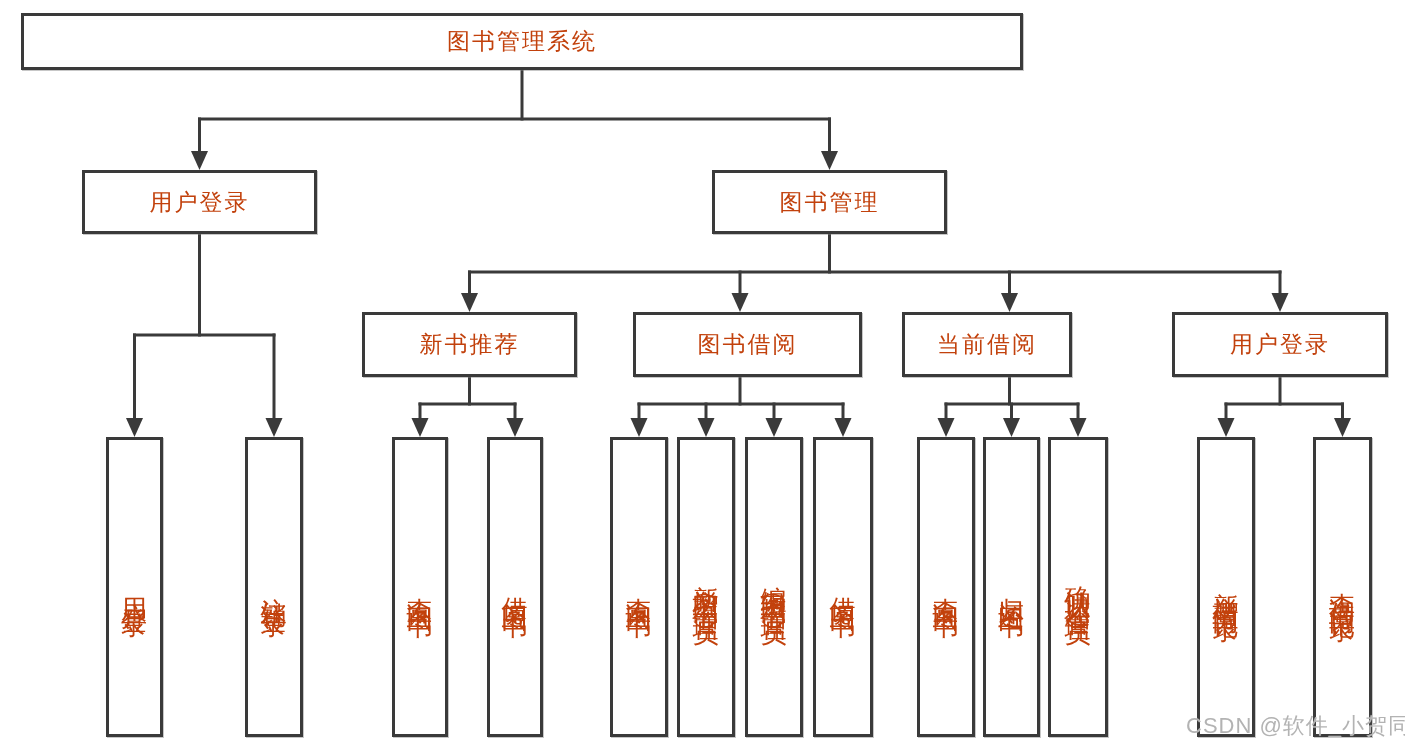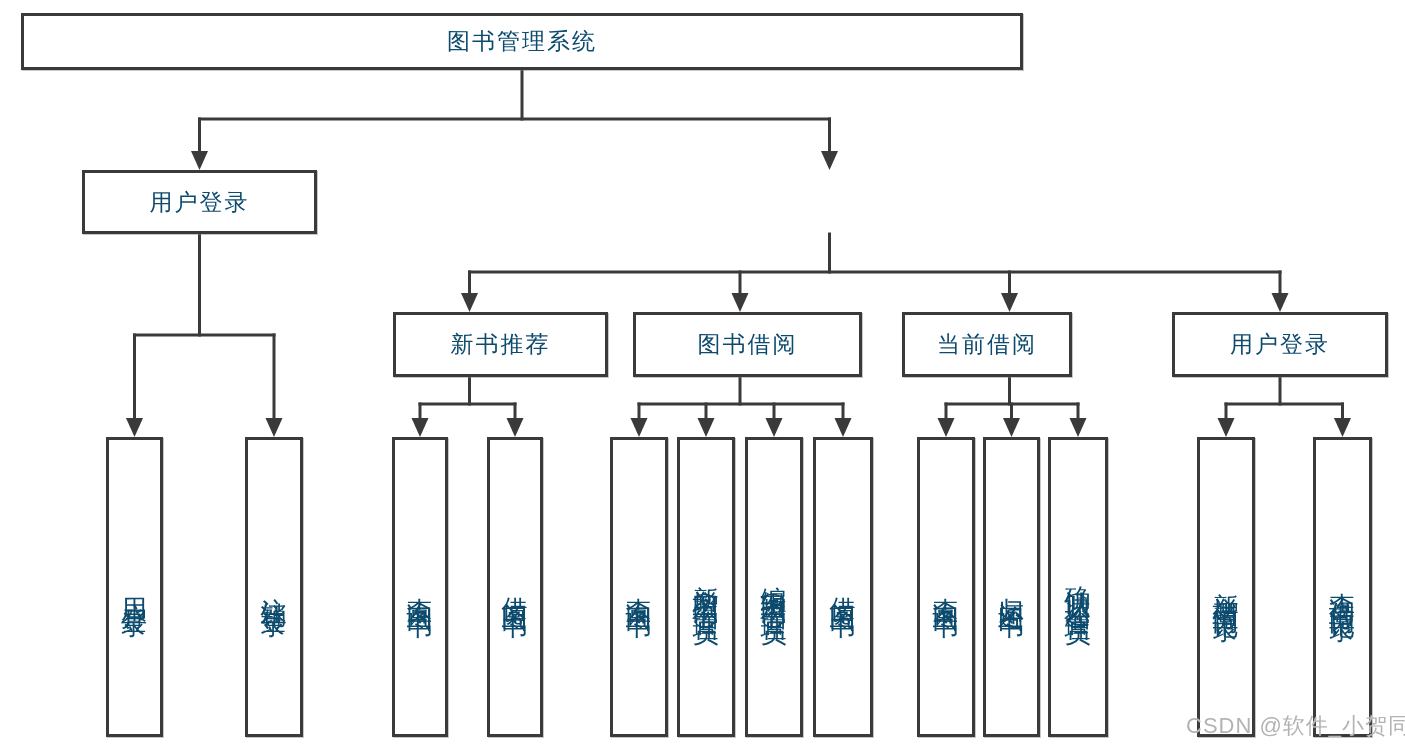--- a/index.html
+++ b/index.html
@@ -27,21 +27,21 @@
     position: absolute;
     box-sizing: border-box;
     border: 3px solid #3a3a3a;
     background: #ffffff;
     display: flex;
     align-items: center;
     justify-content: center;
     box-shadow: 1px 1px 0 rgba(130,130,130,0.45);
   }
   .node .label {
-    color: #0c4a6e;
+    color: #c2410c;
     white-space: nowrap;
   }
   .hbox .label {
     font-size: 23px;
     letter-spacing: 2px;
   }
   .vbox .label {
     writing-mode: vertical-rl;
     font-size: 26px;
     letter-spacing: 5px;
@@ -117,21 +117,24 @@
       <line x1="1342.5" y1="404" x2="1342.5" y2="421" stroke="#3a3a3a" stroke-width="3" stroke-linecap="square"></line>
       <polygon points="1334,418 1351,418 1342.5,437" fill="#3a3a3a"></polygon>
     </svg>
 
   <div class="node hbox" style="left: 21px; top: 13px; width: 1002px; height: 57px;">
       <span class="label">图书管理系统</span>
     </div>
     <div class="node hbox" style="left: 82px; top: 170px; width: 235px; height: 64px;">
       <span class="label">用户登录</span>
     </div>
-    <div class="node hbox" style="left: 362px; top: 312px; width: 215px; height: 65px; margin-left: 31px;">
+    <div class="node hbox" style="left: 712px; top: 170px; width: 235px; height: 64px;">
+      <span class="label">图书管理</span>
+    </div>
+    <div class="node hbox" style="left: 362px; top: 312px; width: 215px; height: 65px;">
       <span class="label">新书推荐</span>
     </div>
     <div class="node hbox" style="left: 633px; top: 312px; width: 229px; height: 65px;">
       <span class="label">图书借阅</span>
     </div>
     <div class="node hbox" style="left: 902px; top: 312px; width: 170px; height: 65px;">
       <span class="label">当前借阅</span>
     </div>
     <div class="node hbox" style="left: 1172px; top: 312px; width: 216px; height: 65px;">
       <span class="label">用户登录</span>

